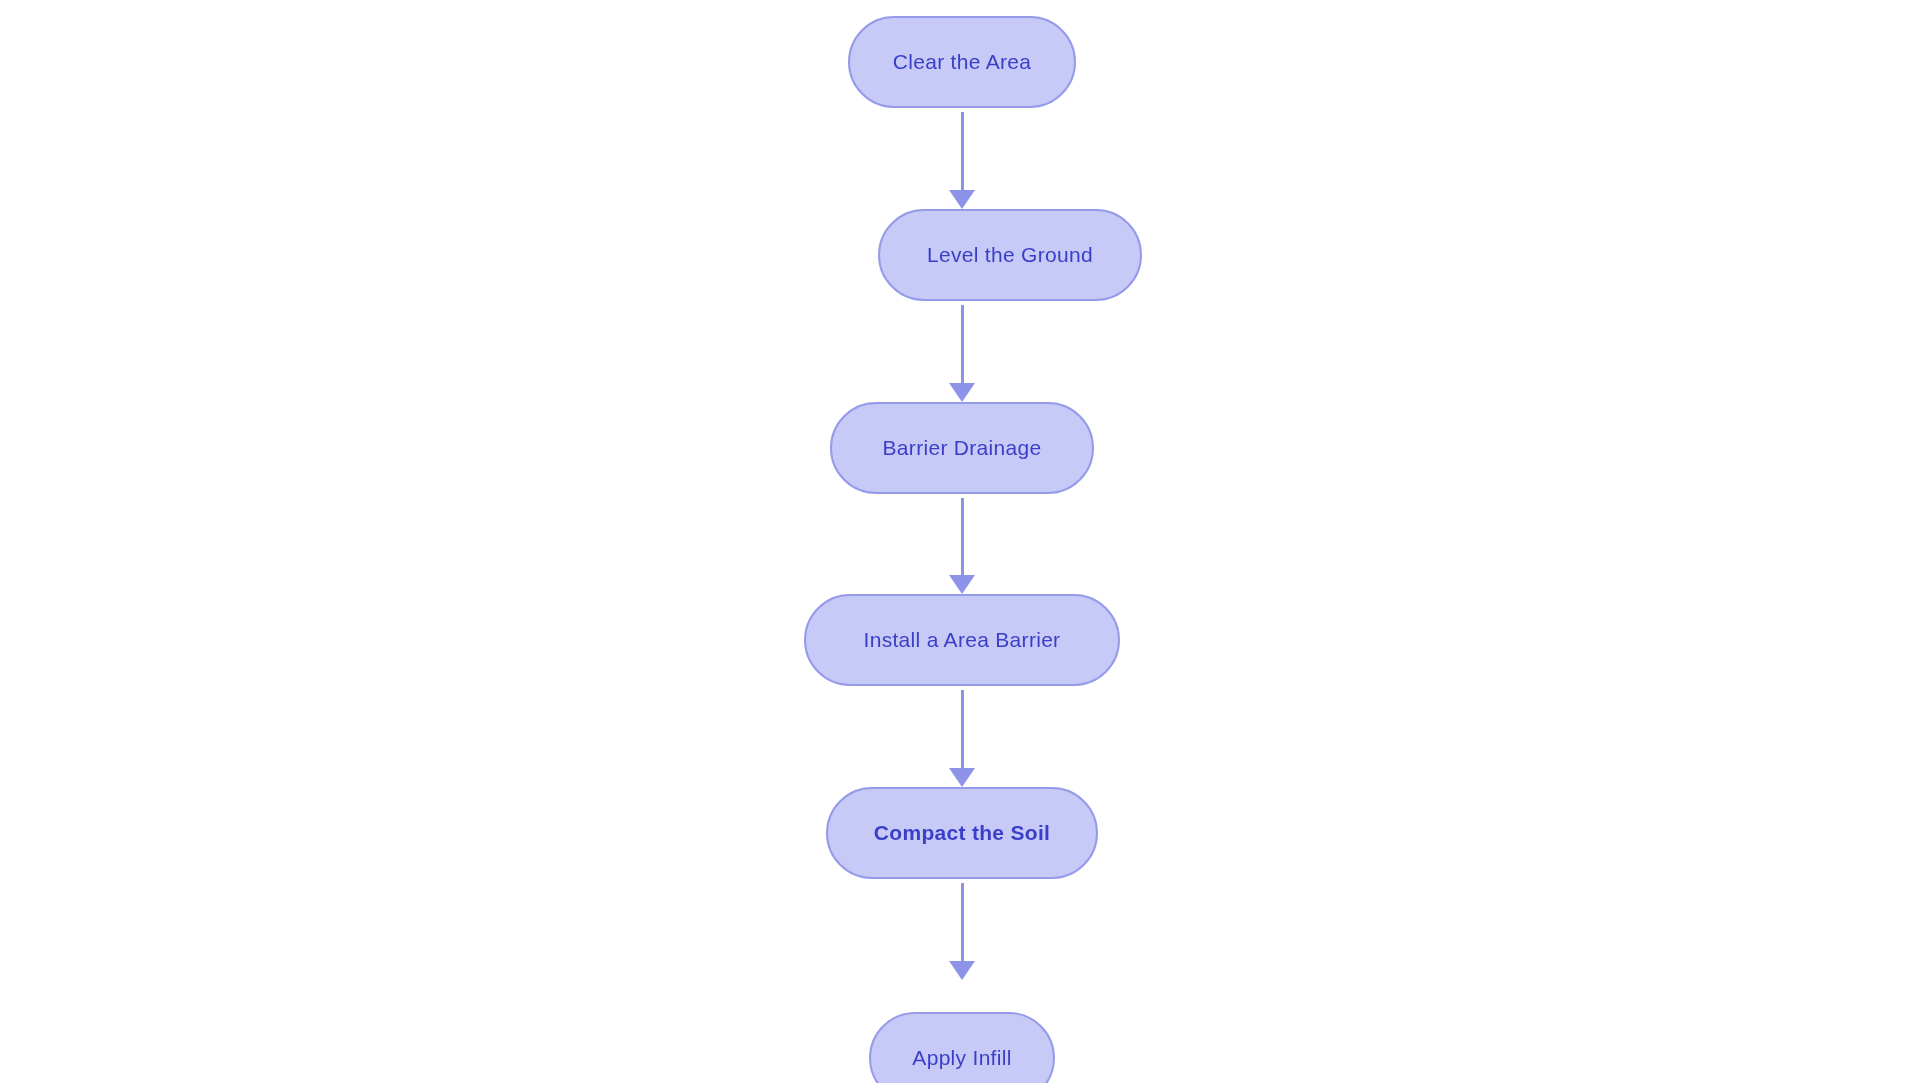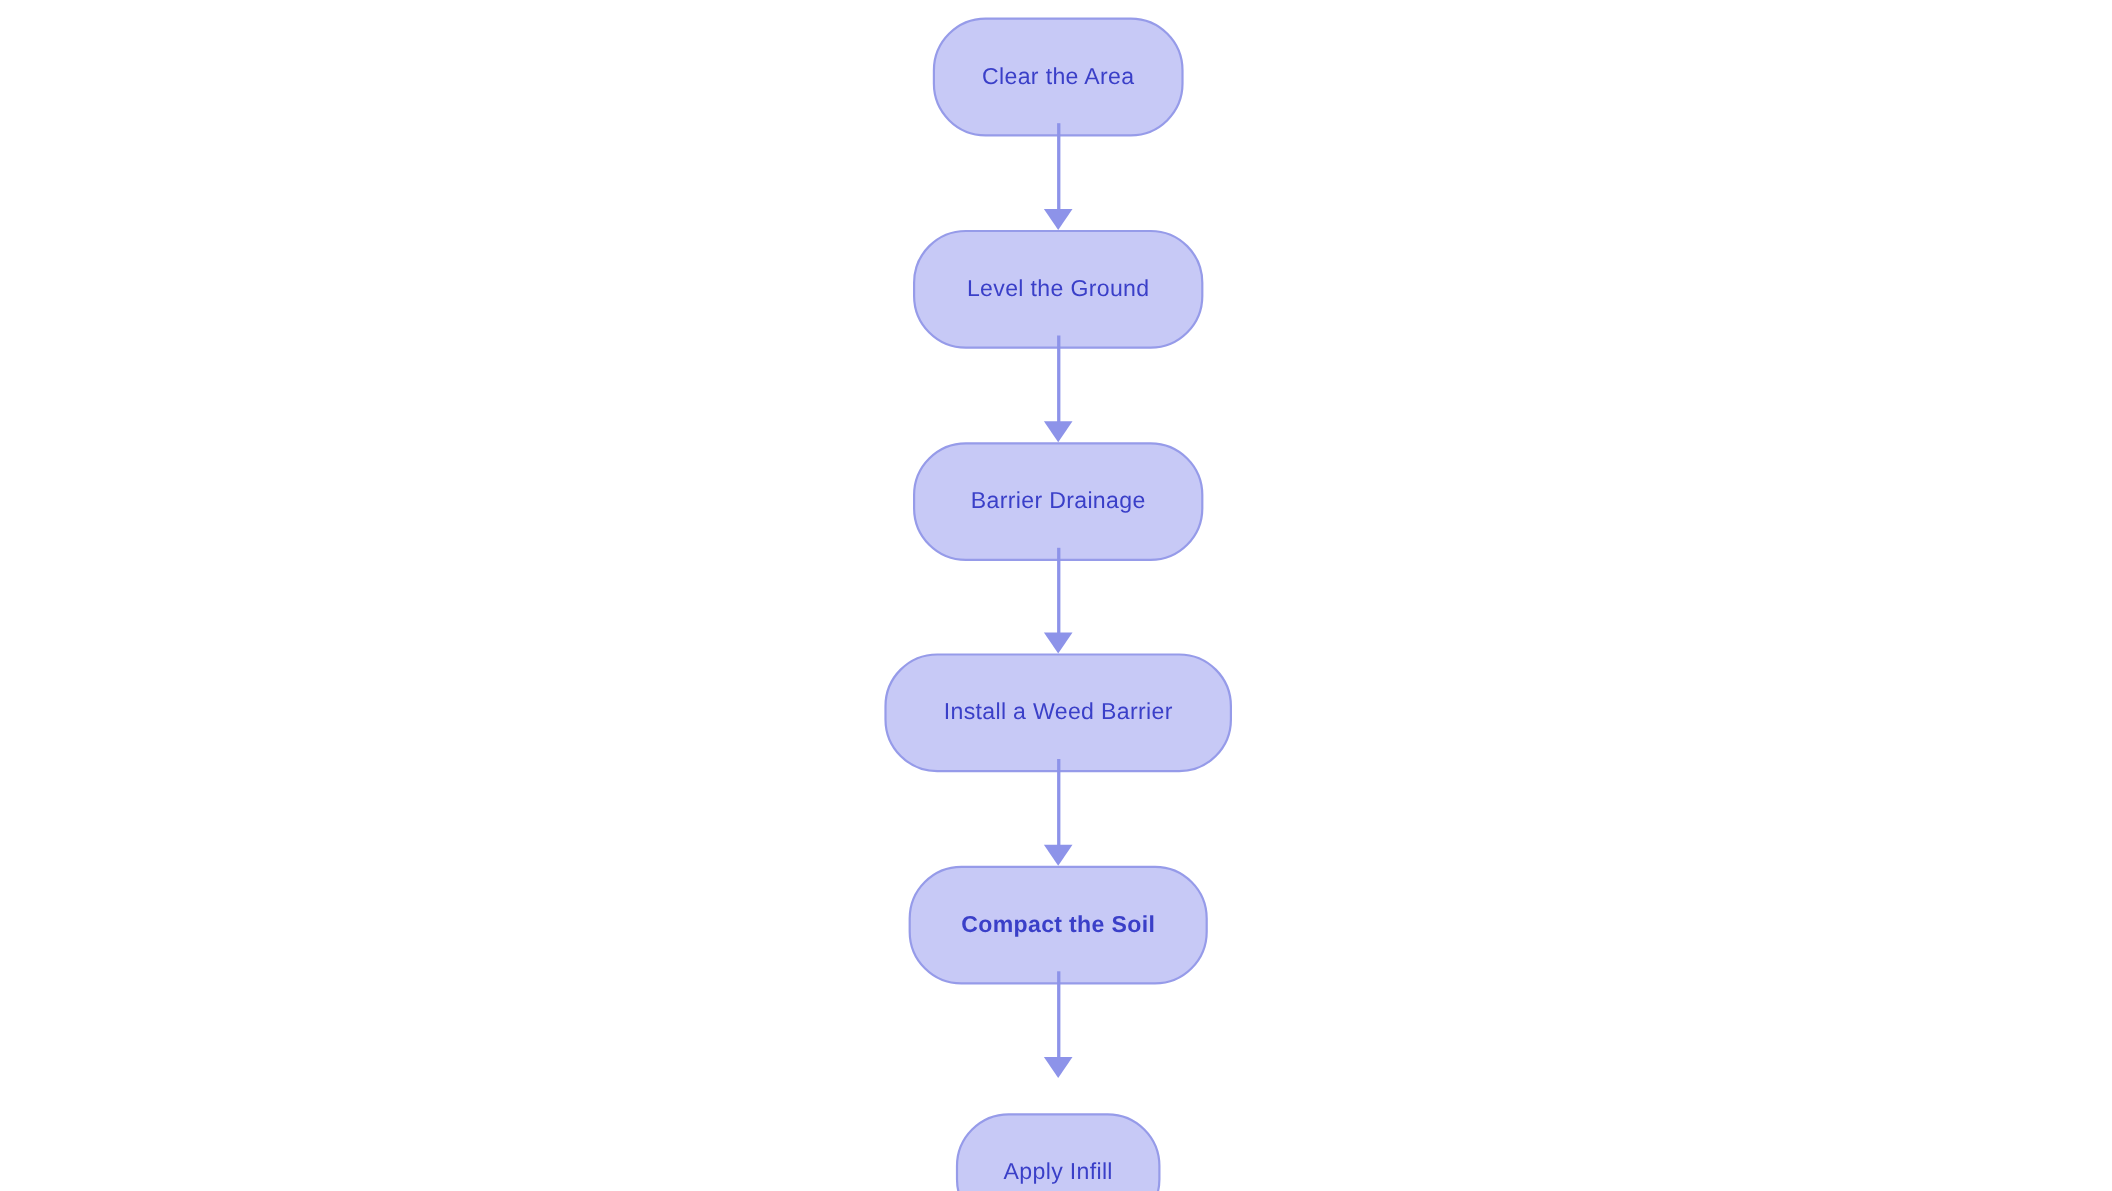--- a/index.html
+++ b/index.html
@@ -12,33 +12,33 @@
   html,body{margin:0;padding:0;}
   body{
     width:1920px;height:1083px;
     background:var(--background);
     font-family:"Liberation Sans", sans-serif;
     overflow:hidden;position:relative;
   }
   .canvas{position:absolute;inset:0;}
   .node{
     position:absolute;
-    height:108px;
+    height:92px;
     box-sizing:border-box;
     border-radius:48px;
     background:var(--node-fill);
     border:2px solid var(--node-border);
     color:var(--node-text);
     display:flex;align-items:center;justify-content:center;
     font-size:21px;
     letter-spacing:0.3px;
     white-space:nowrap;
   }
   .n1{left:848px;top:16px;width:228px;}
-  .n2{left:830px;top:209px;width:264px;}
+  .n2{left:878px;top:209px;width:264px;}
   .n3{left:830px;top:402px;width:264px;}
   .n4{left:804px;top:594px;width:316px;}
   .n5{left:826px;top:787px;width:272px;font-weight:bold;}
   .n6{left:869px;top:980px;width:186px;margin-top:32px;}
 
   .arrow{position:absolute;left:962px;width:0;}
   .a1{top:112px;height:97px;}
   .a2{top:305px;height:97px;}
   .a3{top:498px;height:96px;}
   .a4{top:690px;height:97px;}
@@ -82,21 +82,21 @@
   <div class="node n3">
     <span>Barrier Drainage</span>
   </div>
 
   <div class="arrow a3">
     <div class="shaft"></div>
     <div class="head"></div>
   </div>
 
   <div class="node n4">
-    <span>Install a Weed Barrier</span>
+    <span>Install a Area Barrier</span>
   </div>
 
   <div class="arrow a4">
     <div class="shaft"></div>
     <div class="head"></div>
   </div>
 
   <div class="node n5">
     <span>Compact the Soil</span>
   </div>

